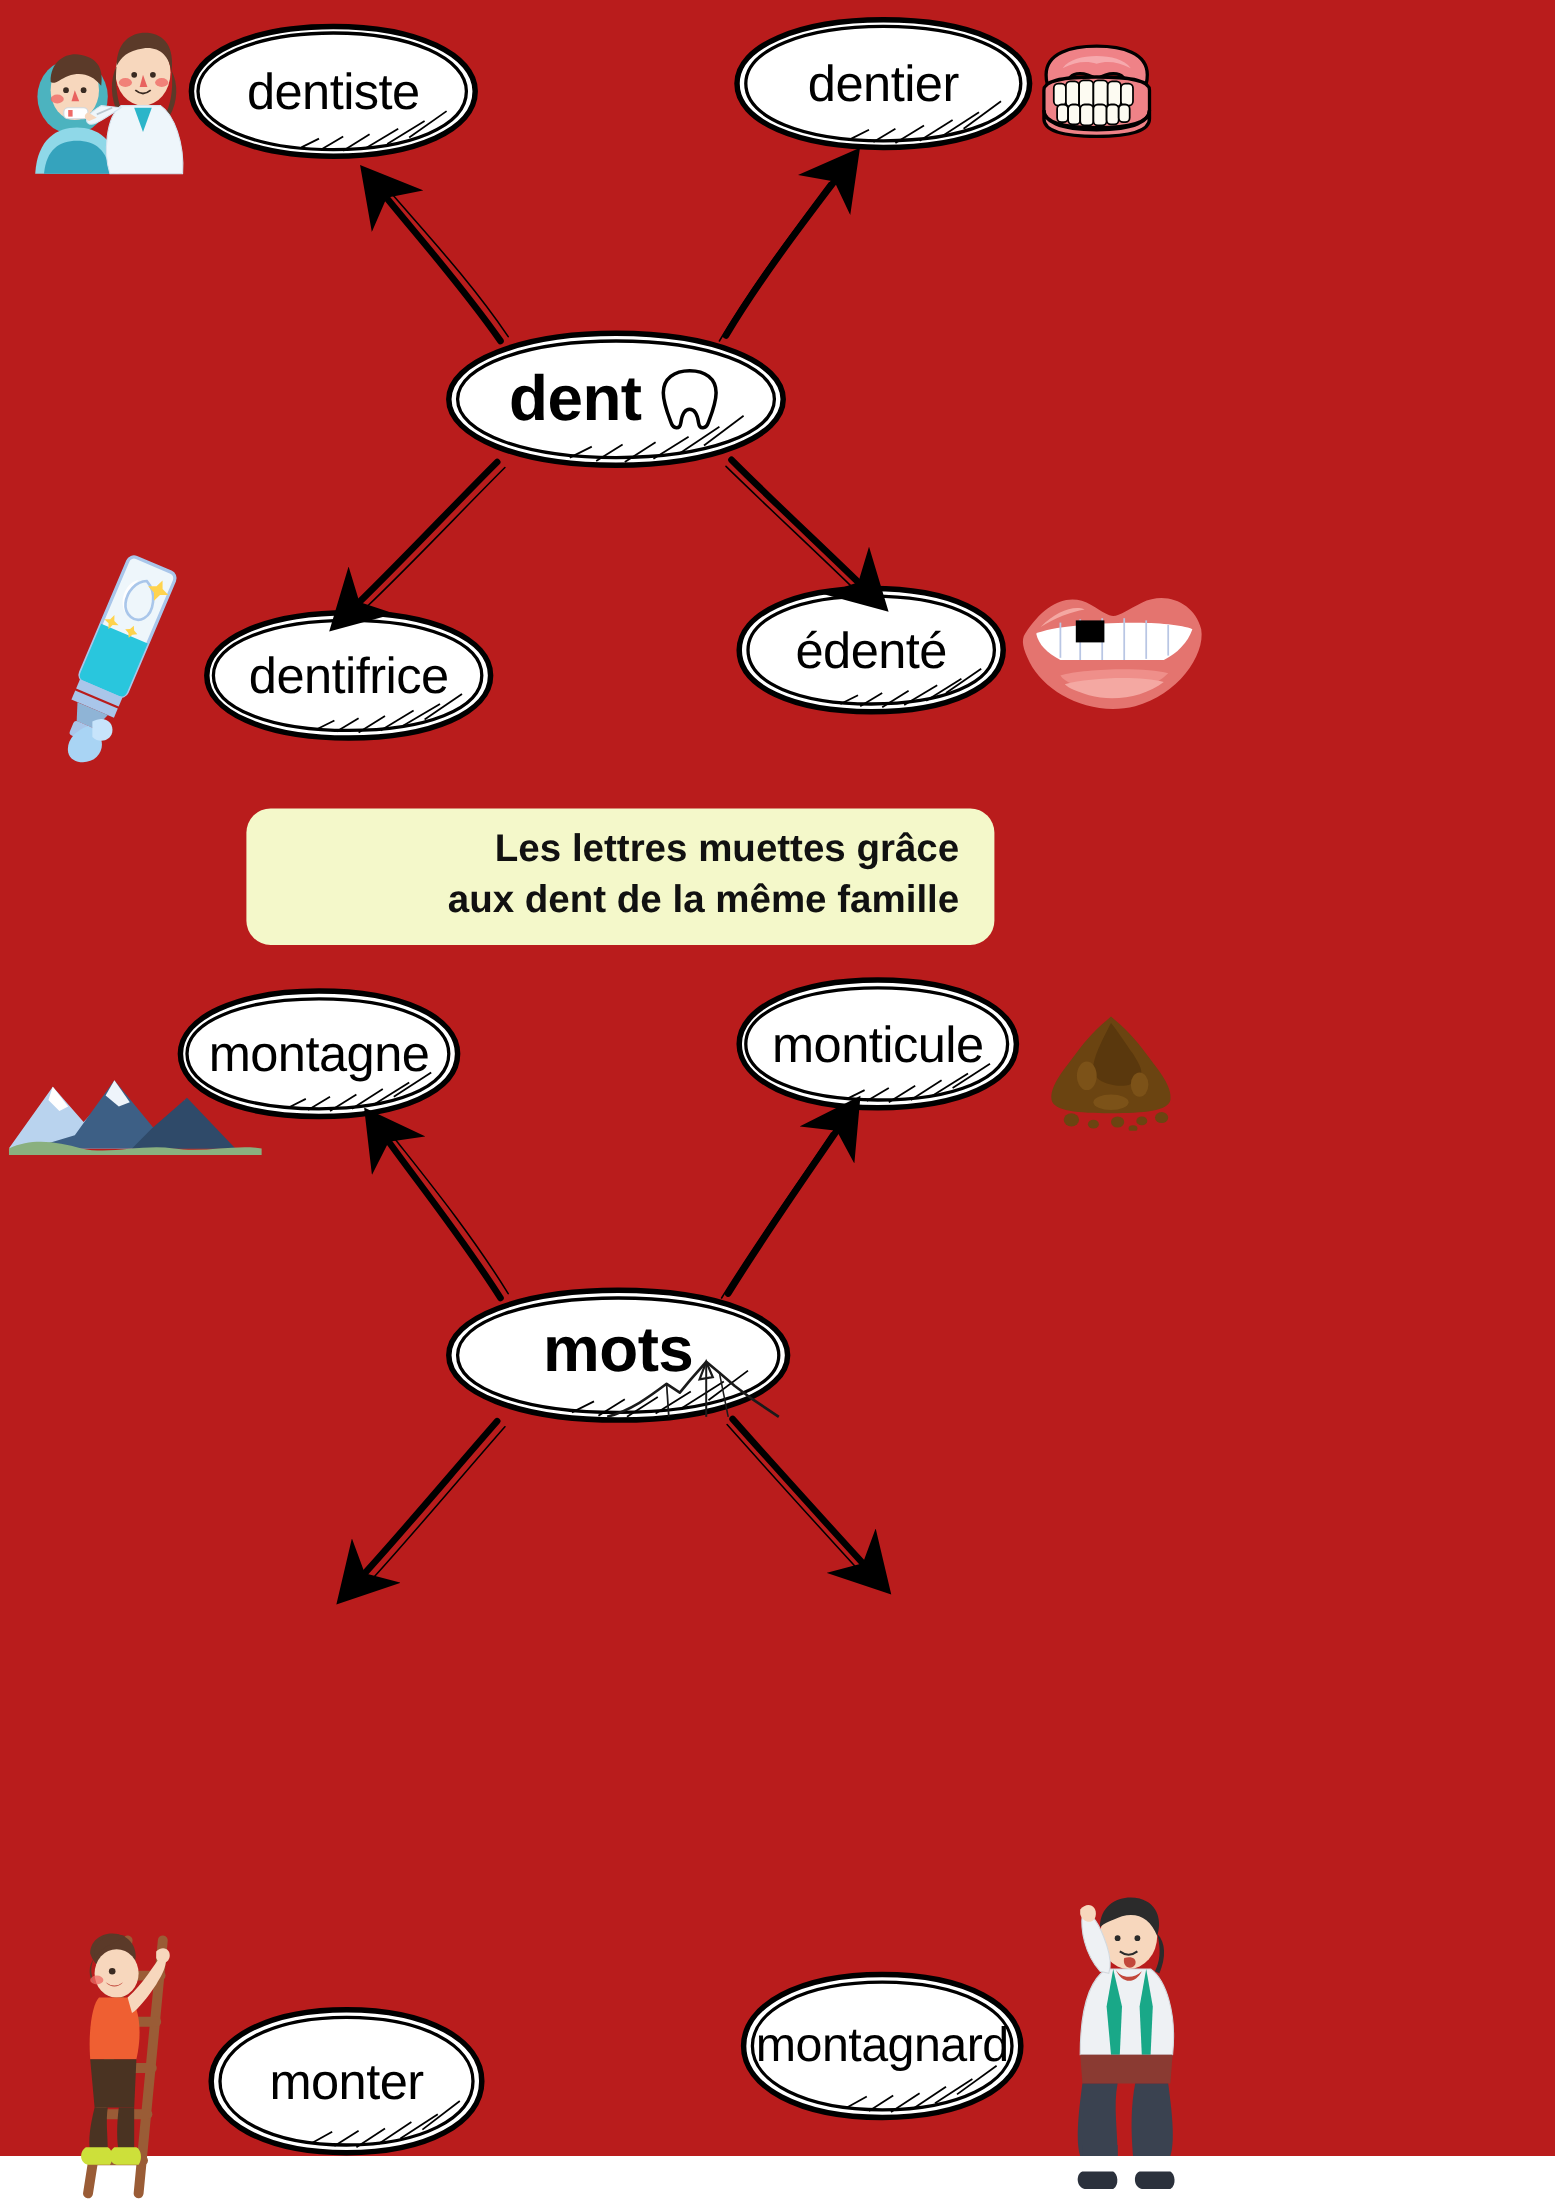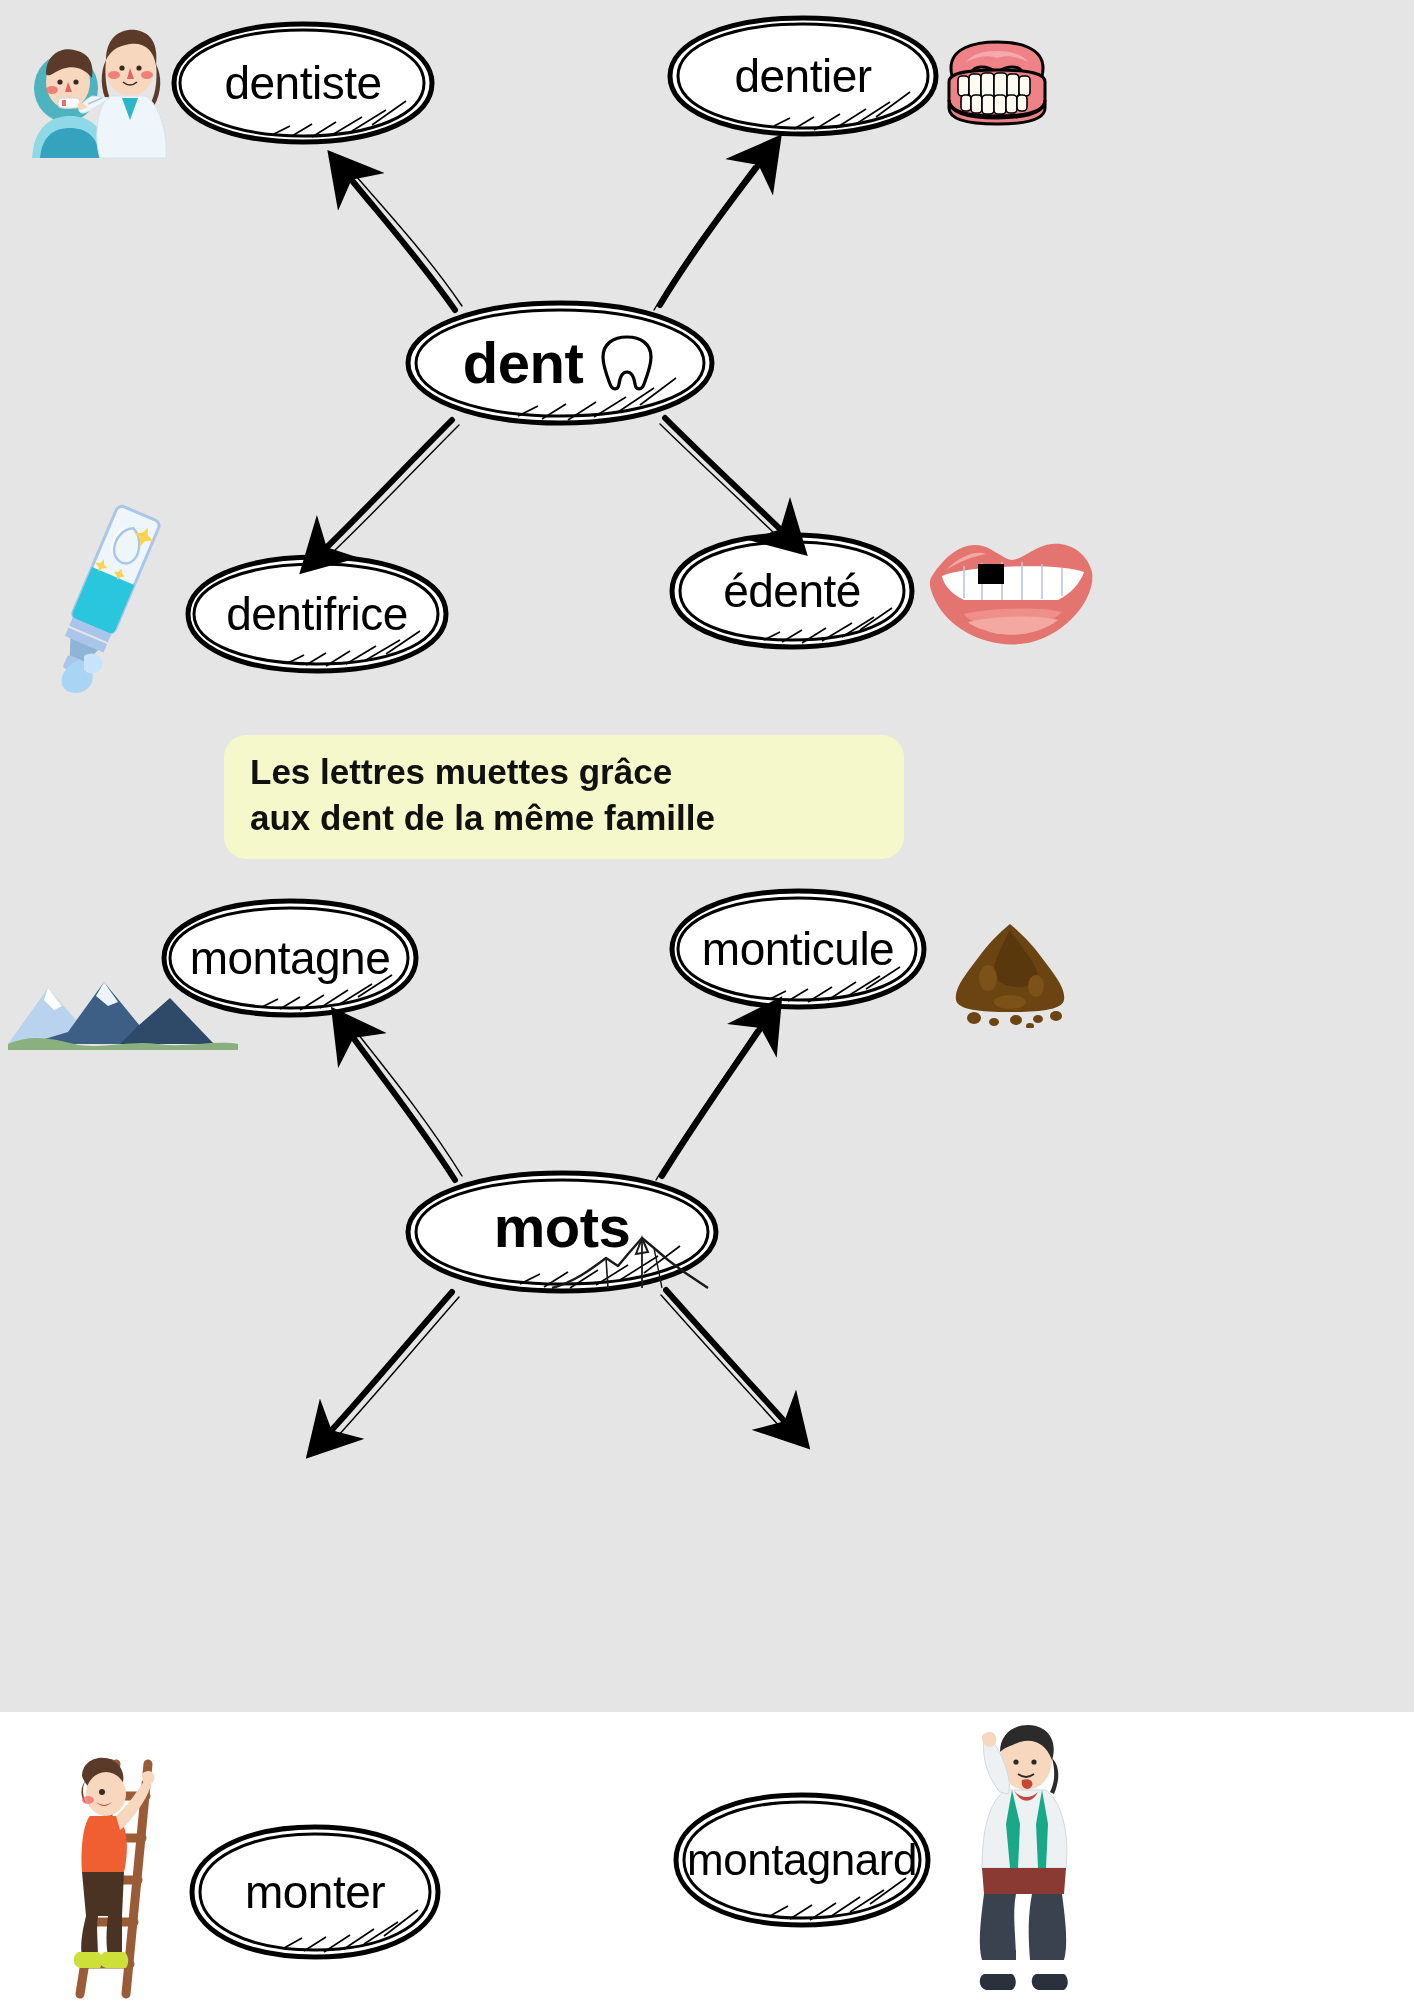--- a/index.html
+++ b/index.html
@@ -6,22 +6,22 @@
   html, body {
     width: 1414px;
     height: 2000px;
     background: #ffffff;
     font-family: "Liberation Sans", sans-serif;
     overflow: hidden;
   }
   #page {
     position: relative;
     width: 1414px;
-    height: 1712px;
-    background: #e5e5e5;
+    height: 1960px;
+    background: #b91c1c;
   }
 
   
   .bubble {
     position: absolute;
     display: flex;
     align-items: center;
     justify-content: center;
   }
   .bubble .ell {
@@ -46,24 +46,24 @@
     inset: 0;
     z-index: 1;
   }
 
   
   #banner {
     position: absolute;
     left: 224px;
     top: 735px;
     width: 680px;
-    padding: 14px 12px 18px 26px;
+    padding: 14px 32px 18px 26px;
     background: #f4f8ca;
     border-radius: 22px;
-    text-align: left;
+    text-align: right;
     z-index: 4;
   }
   #banner .line {
     font-size: 35px;
     font-weight: 700;
     color: #111;
     line-height: 1.32;
     white-space: nowrap;
   }
 

